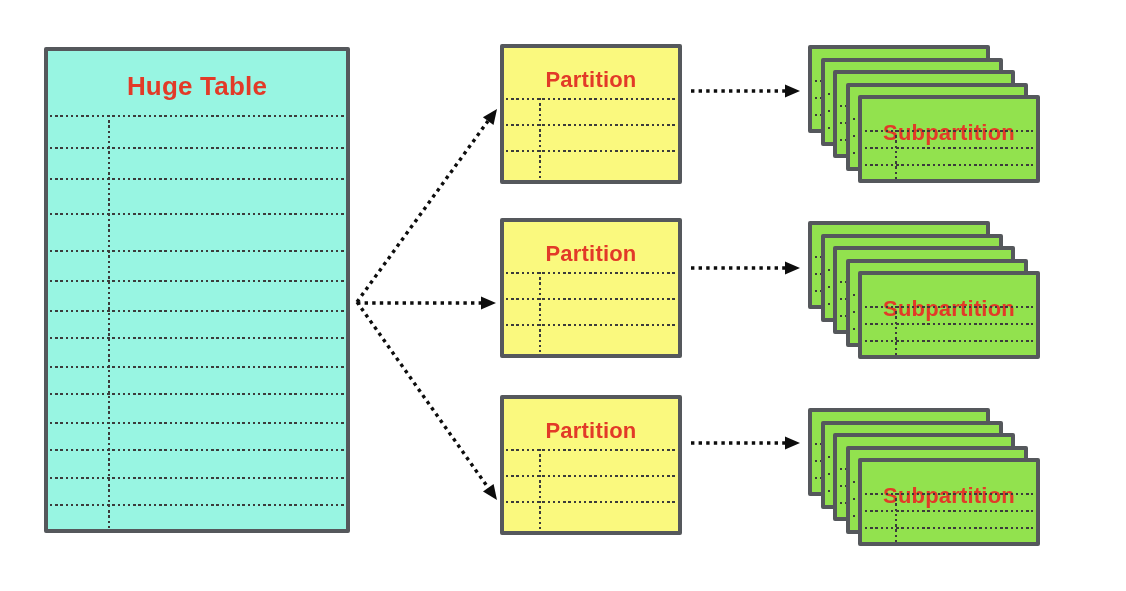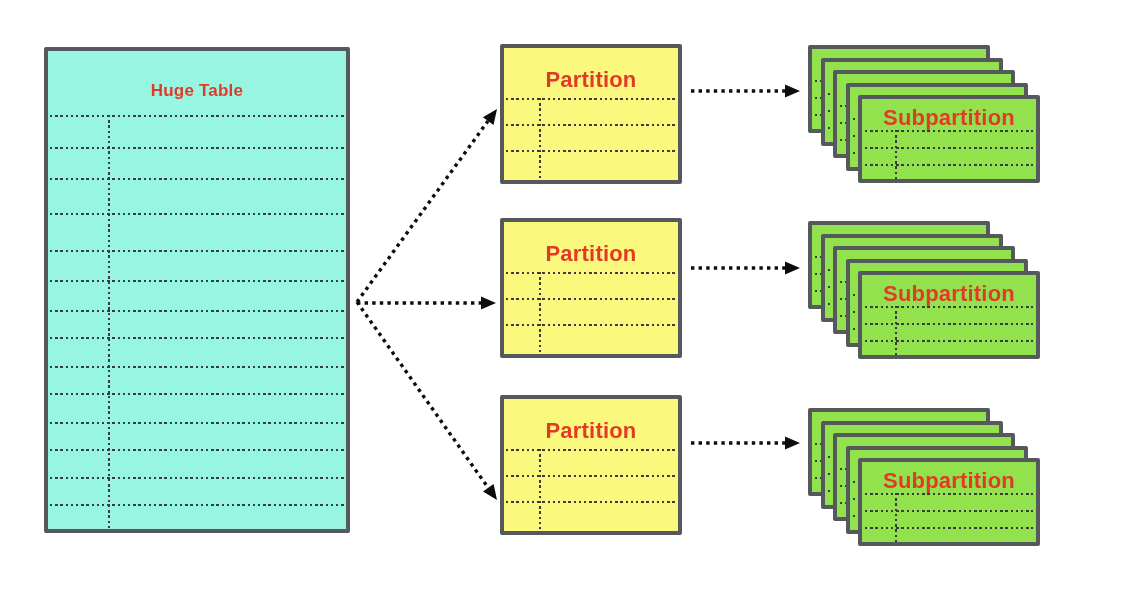--- a/index.html
+++ b/index.html
@@ -9,36 +9,36 @@
   }
   .box{
     position:absolute;box-sizing:border-box;
     border:4px solid #55585c;border-radius:2px;
   }
   .box-title{
     font-weight:bold;color:#e23a28;text-align:center;
     letter-spacing:0.2px;line-height:1.1;user-select:none;
   }
   .huge-table{left:44px;top:47px;width:306px;height:486px;background:#98f5e2;}
-  .ht-title{font-size:17px;padding-top:31px;}
+  .ht-title{font-size:26px;padding-top:21px;}
   .partition{left:500px;width:182px;height:140px;background:#faf97e;}
   .p-title{font-size:22px;padding-top:20px;}
   .p1{top:44px}.p2{top:218px}.p3{top:395px}
   .stack{position:absolute;left:808px;width:232px;height:138px;}
   .st1{top:45px}.st2{top:221px}.st3{top:408px}
   .sub-card{
     position:absolute;box-sizing:border-box;width:182px;height:88px;
     background:#92e24e;border:4px solid #55585c;border-radius:2px;
   }
   .sub-card:nth-child(1){left:0px;top:0px}
   .sub-card:nth-child(2){left:12.5px;top:12.5px}
   .sub-card:nth-child(3){left:25px;top:25px}
   .sub-card:nth-child(4){left:37.5px;top:37.5px}
   .sub-card:nth-child(5){left:50px;top:50px}
-  .s-title{font-size:22px;padding-top:7px;}
+  .s-title{font-size:22px;padding-top:22px;}
   .hline{
     position:absolute;height:2px;
     background:repeating-linear-gradient(to right,#3b3b3b 0 2.4px,transparent 2.4px 5.2px);
   }
   .vline{
     position:absolute;width:2px;
     background:repeating-linear-gradient(to bottom,#3b3b3b 0 2.4px,transparent 2.4px 5.2px);
   }
   .huge-table .hline{left:2px;right:2px;}
   .huge-table .vline{left:60px;top:64px;height:414px;}

